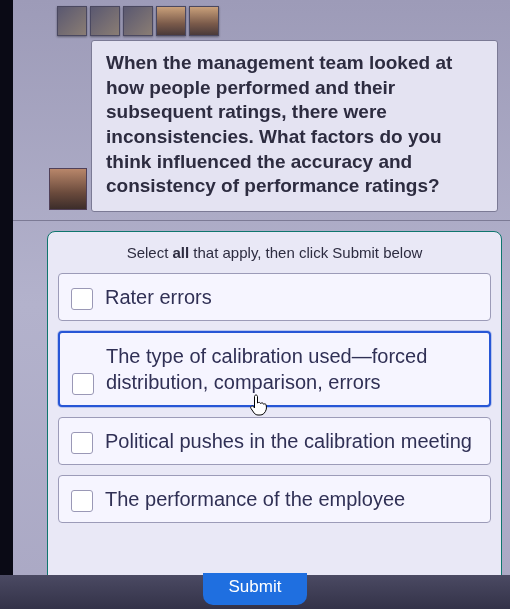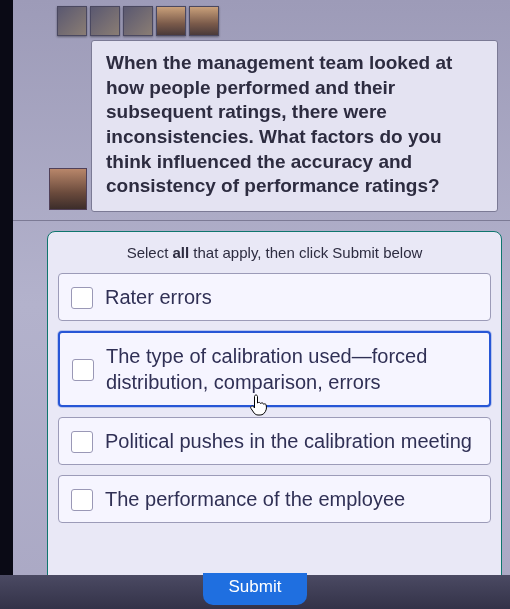--- a/index.html
+++ b/index.html
@@ -63,21 +63,21 @@
   .option {
     background:#f6f5ff;
     border:1px solid #9c9bb8;
     border-radius:4px;
     padding:10px 12px 10px 12px;
     margin-bottom:10px;
     font-size:20px;
     color:#303055;
     line-height:1.3;
     display:flex;
-    align-items:center;
+    align-items:flex-end;
     gap:12px;
     cursor:pointer;
   }
   .option.selected {
     border:2px solid #2756d6;
     box-shadow: 0 0 0 1px rgba(39,86,214,.25);
   }
   .option .chk {
     width:22px; height:22px;
     border:1px solid #9a98b6;

